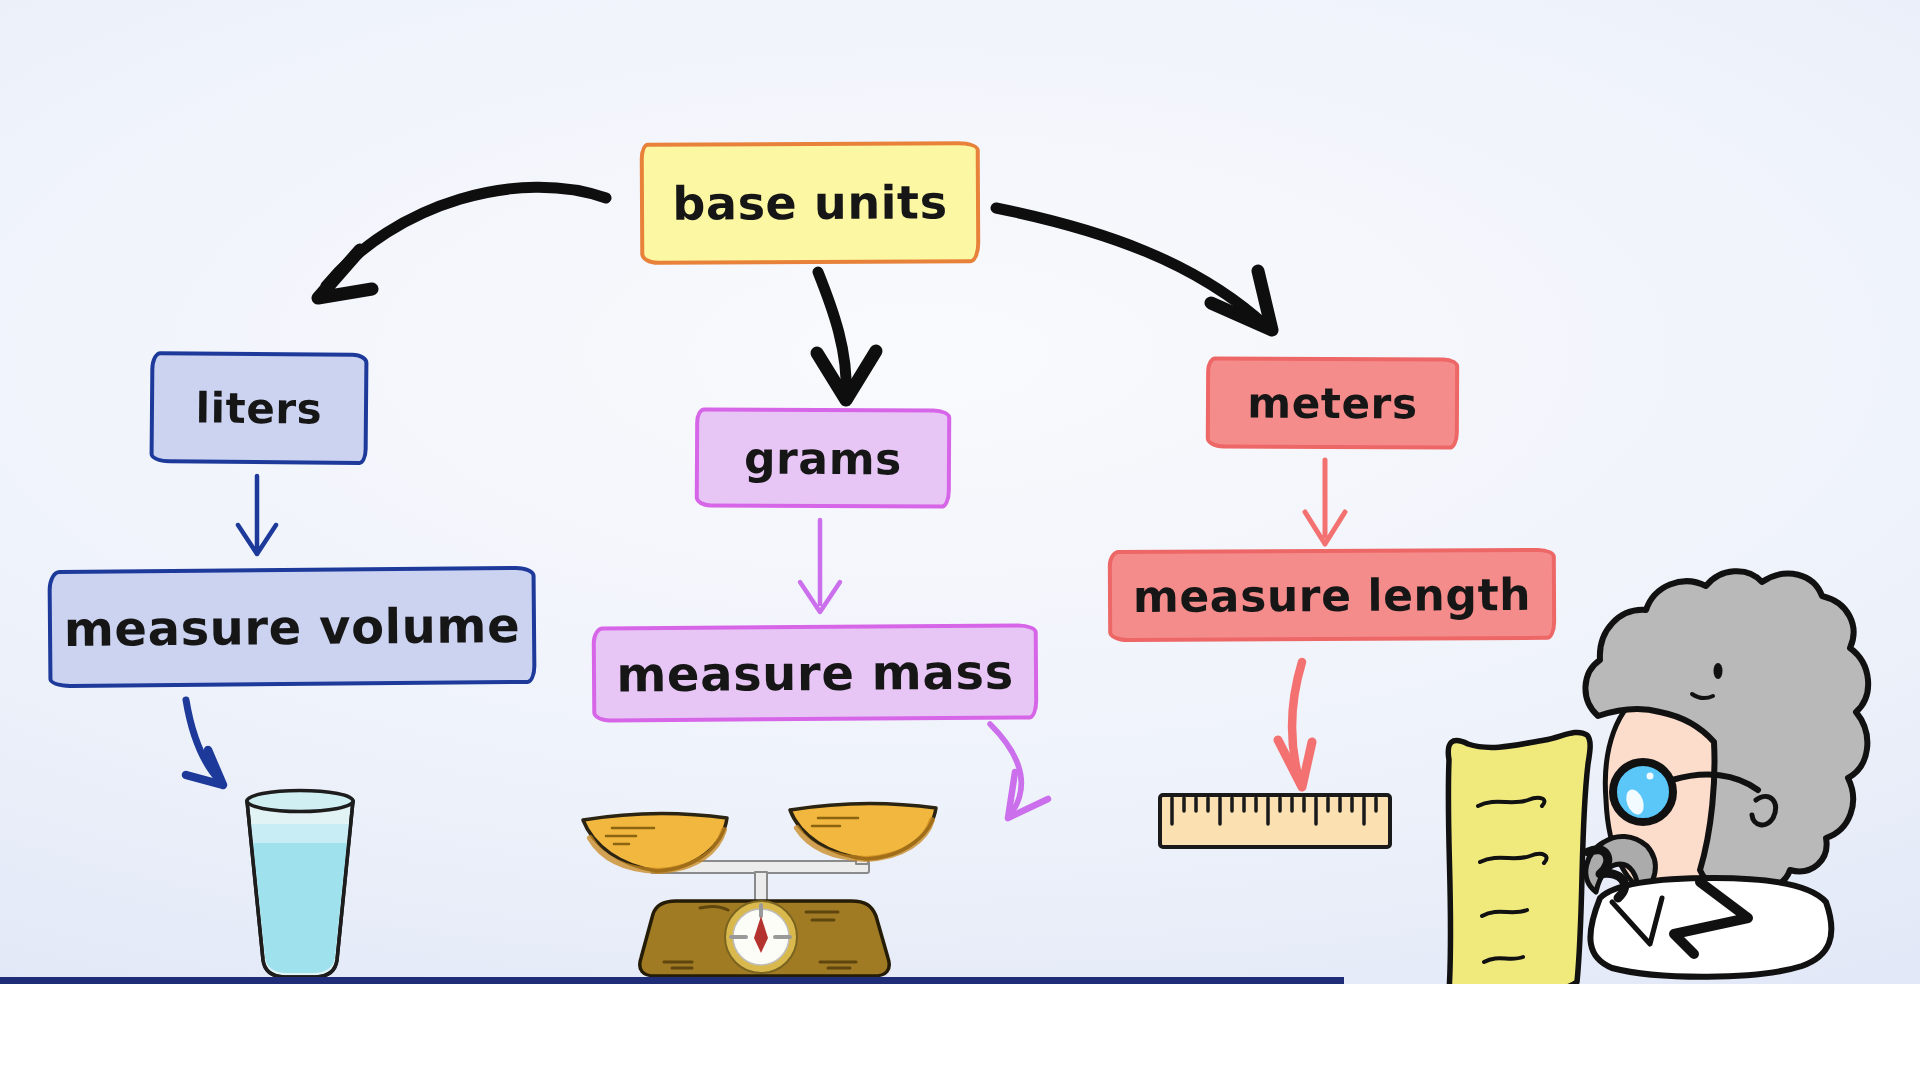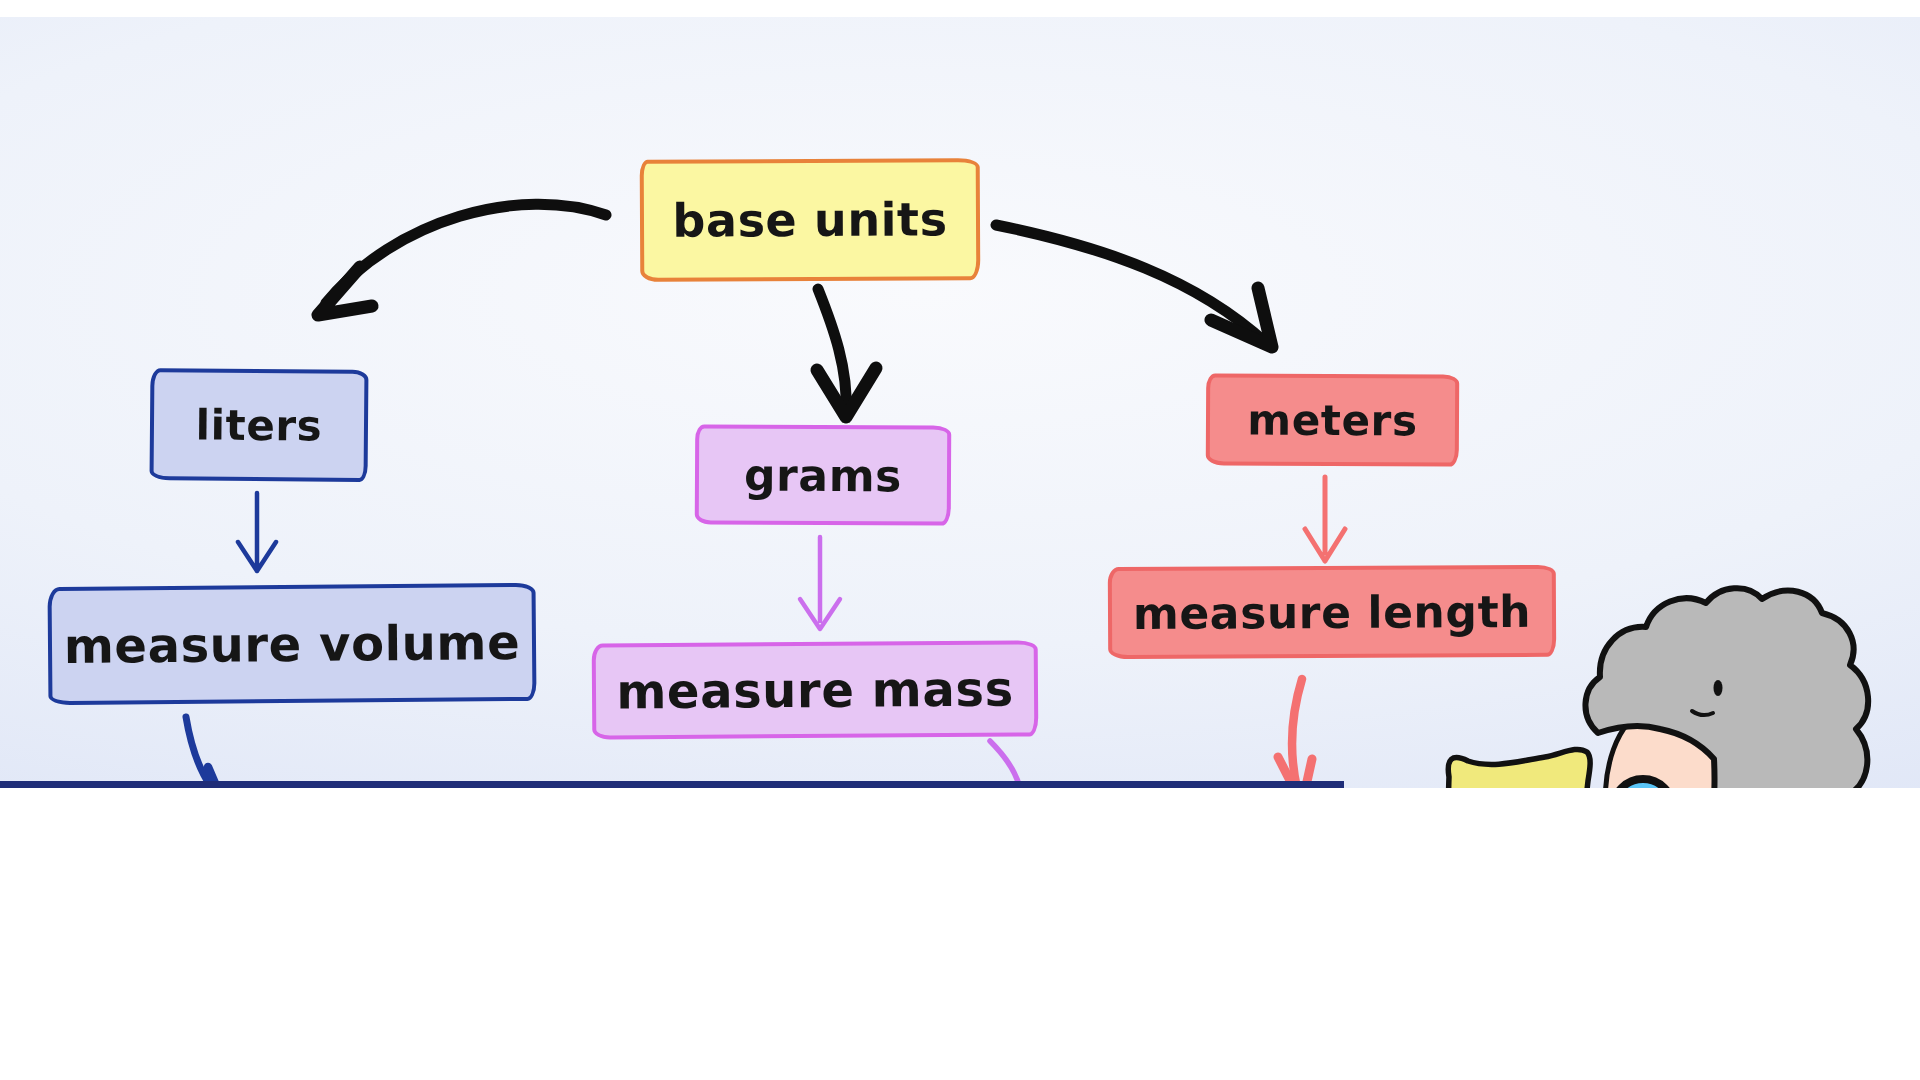--- a/index.html
+++ b/index.html
@@ -1,20 +1,19 @@
 <!DOCTYPE html>
 <html><head>
 <meta charset="utf-8">
 <style>
   html,body{margin:0;padding:0;}
   .stage{
-    position:relative;width:1920px;height:771px;overflow:hidden;
+    position:relative;width:1920px;height:984px;overflow:hidden;
     background:radial-gradient(ellipse 120% 95% at 48% 36%, #f9fafd 0%, #eef2fa 48%, #d9e1f5 100%);
     font-family:"DejaVu Sans","Liberation Sans",sans-serif;
-    margin-top:17px;
   }
   .layer{position:absolute;left:0;top:0;width:1920px;height:1080px;}
   .node{
     position:absolute;display:flex;align-items:center;justify-content:center;
     border-style:solid;border-width:4px;color:#161616;font-weight:700;letter-spacing:.6px;
     box-sizing:border-box;text-align:center;
   }
   .n-base{left:640px;top:142px;width:340px;height:122px;font-size:46px;
     border-radius:8px 22px 10px 18px / 16px 9px 20px 11px;transform:rotate(-.3deg);}
   .n-liters{left:150px;top:352px;width:218px;height:112px;font-size:42px;

